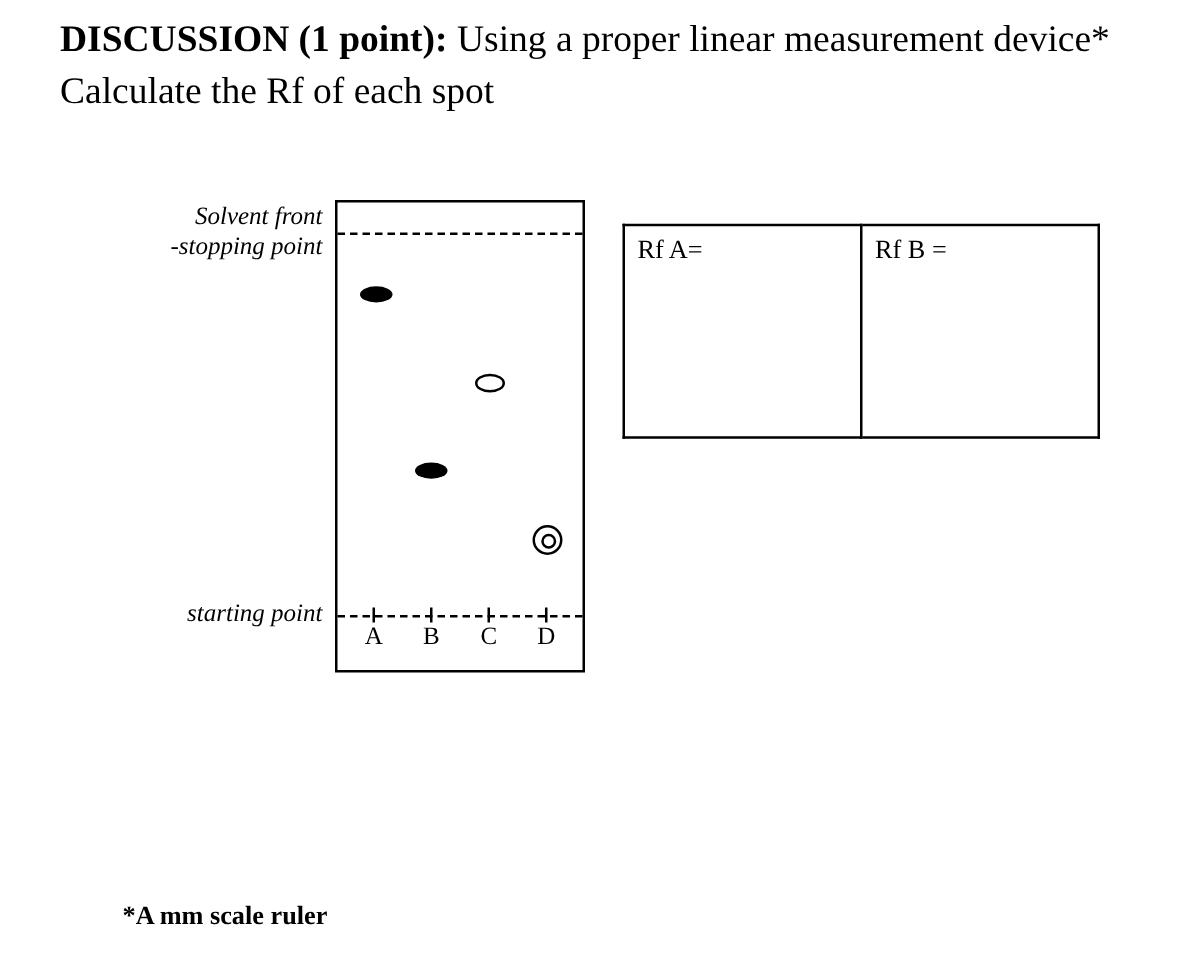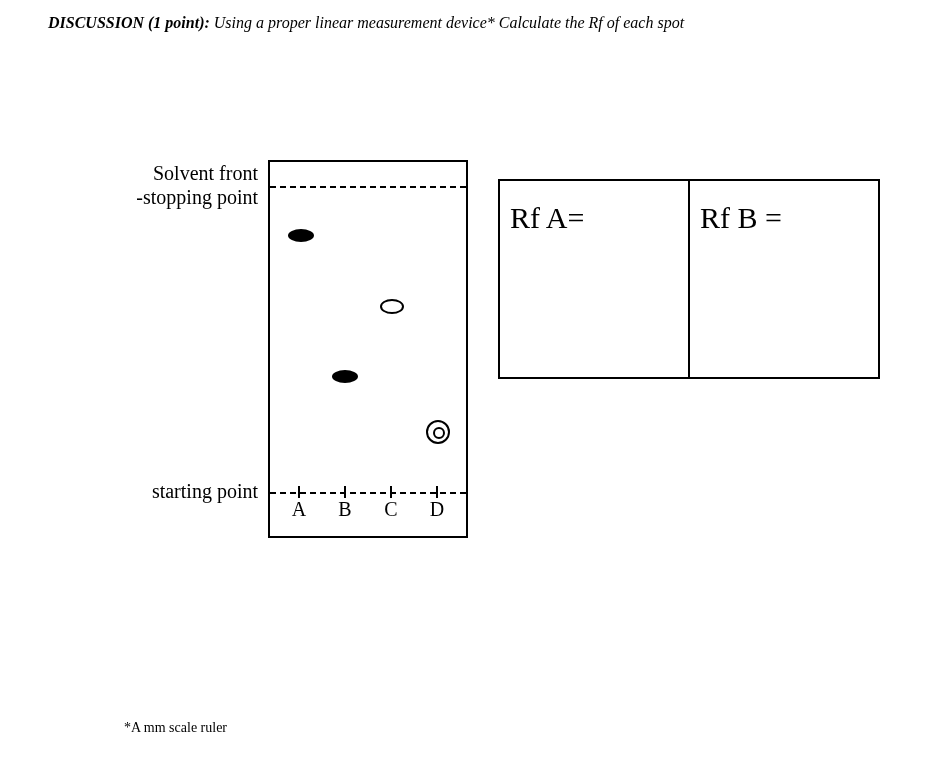--- a/index.html
+++ b/index.html
@@ -15,23 +15,22 @@
   .page {
     position: relative;
     width: 948px;
     height: 776px;
   }
   .header-text {
     position: absolute;
     left: 48px;
     top: 12px;
     width: 870px;
-    font-size: 16px;
+    font-size: 30px;
     line-height: 1.35;
-    font-style: italic;
   }
   
   .plate {
     position: absolute;
     left: 268px;
     top: 160px;
     width: 196px;
     height: 374px;
     border: 2px solid #000;
     background: #fff;
@@ -91,41 +90,43 @@
     margin-left: -5px;
     margin-top: -5px;
     border: 2px solid #000;
     border-radius: 50%;
     background: #fff;
   }
   .side-label {
     position: absolute;
     font-size: 20px;
     text-align: right;
+    font-style: italic;
   }
   
   .ans-table {
     position: absolute;
     left: 498px;
     top: 179px;
     border-collapse: collapse;
   }
   .ans-table td {
     border: 2px solid #000;
     width: 168px;
     height: 156px;
     vertical-align: top;
-    padding: 20px 10px;
-    font-size: 30px;
+    padding: 6px 10px;
+    font-size: 21px;
   }
   .footnote {
     position: absolute;
-    left: 124px;
+    left: 98px;
     top: 720px;
-    font-size: 14px;
+    font-size: 21px;
+    font-weight: bold;
   }
 </style>
 </head>
 <body>
 <div class="page">
 
 <div class="header-text">
   <span><strong>DISCUSSION (1 point):</strong><span> Using a proper linear measurement device* Calculate the Rf of each spot</span></span><br>
 </div>
 

